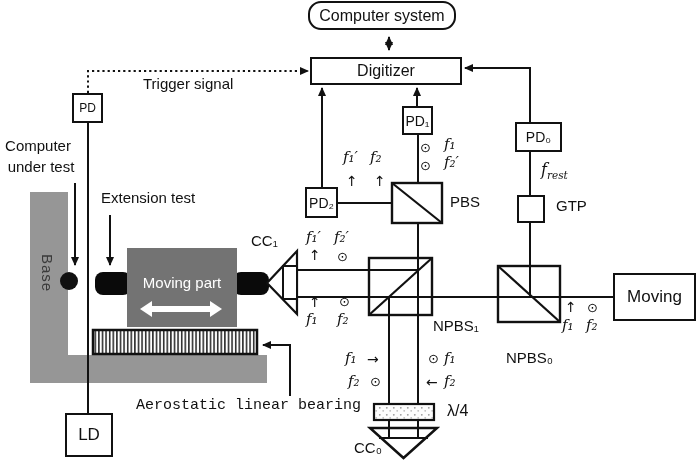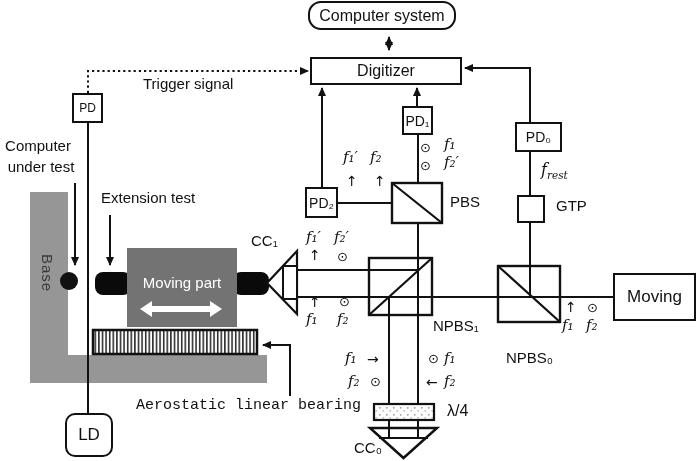--- a/index.html
+++ b/index.html
@@ -120,21 +120,21 @@
 </svg>
 
 <div class="box" style="left:308px;top:1px;width:148px;height:29px;font-size:16px;border-radius:13px;">Computer system</div>
 <div class="box" style="left:310px;top:57px;width:152px;height:28px;font-size:16px;">Digitizer</div>
 <div class="box" style="left:72px;top:93px;width:31px;height:30px;font-size:12px;">PD</div>
 <div class="box" style="left:402px;top:106px;width:31px;height:29px;font-size:14px;">PD₁</div>
 <div class="box" style="left:305px;top:187px;width:33px;height:31px;font-size:14px;">PD₂</div>
 <div class="box" style="left:515px;top:122px;width:47px;height:30px;font-size:14px;">PD₀</div>
 <div class="box" style="left:517px;top:195px;width:28px;height:28px;"></div>
 <div class="box" style="left:613px;top:273px;width:83px;height:48px;font-size:17px;">Moving</div>
-<div class="box" style="left:65px;top:413px;width:48px;height:44px;font-size:17px;border-radius:10px;">LD</div>
+<div class="box" style="left:65px;top:413px;width:48px;height:44px;font-size:17px;">LD</div>
 
 <div class="moving-part">
   <div class="mp-text">Moving part</div>
   <div class="mp-arrow">
     <span class="tri-l"></span>
       <span class="bar"></span>
       <span class="tri-r"></span>
   </div>
 </div>
 

